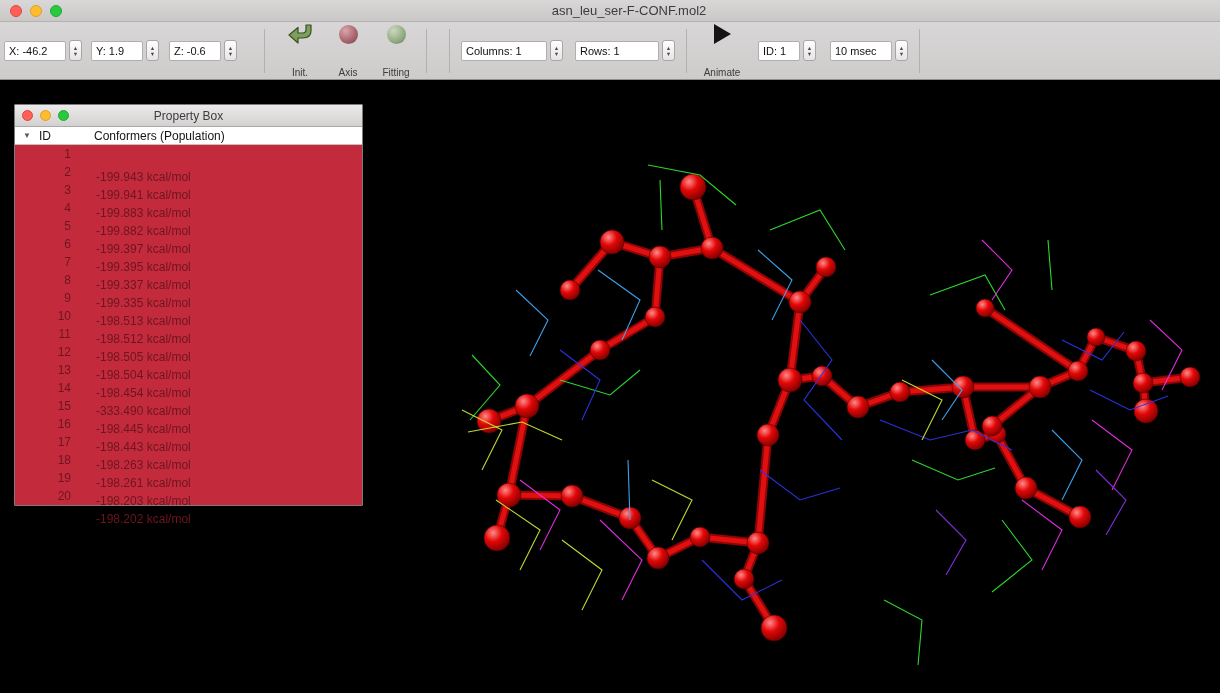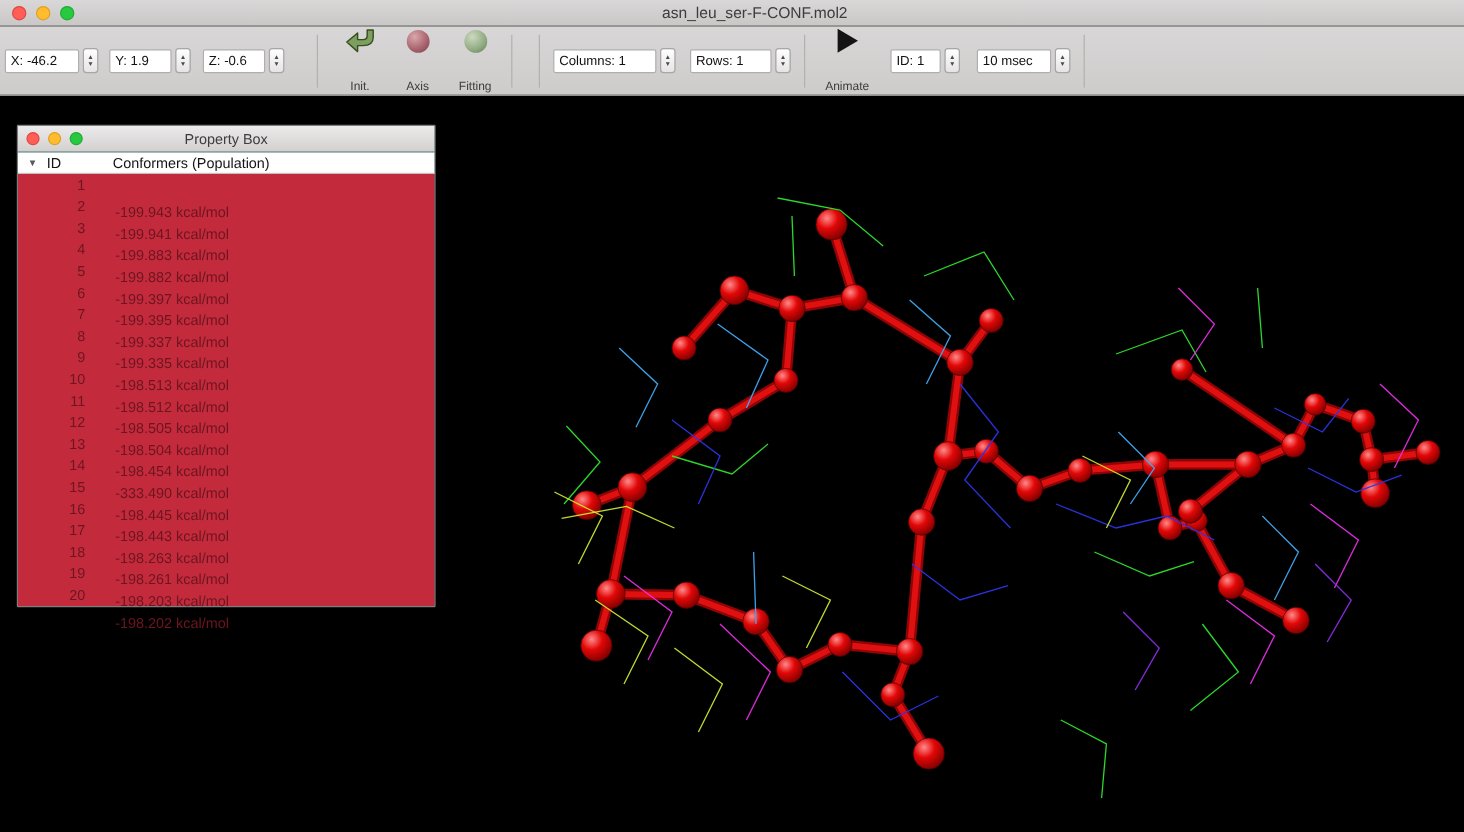--- a/index.html
+++ b/index.html
@@ -65,21 +65,21 @@
 
   
   .viewport { position: relative; width: 1220px; height: 612px; background: #000; overflow: hidden; }
   #molecule-svg { position: absolute; left: 0; top: 0; }
 
   
   .property-box {
     position: absolute; left: 14px; top: 24px; width: 349px;
     border: 1px solid #7e7c7c; border-radius: 1px;
     box-shadow: 0 8px 24px rgba(0,0,0,0.6);
-    background: #0f766e; z-index: 5;
+    background: #c2410c; z-index: 5;
   }
   .pb-titlebar {
     height: 22px; background: linear-gradient(#eceaea, #d3d0d0);
     border-bottom: 1px solid #aaa8a8;
     position: relative; display: flex; align-items: center;
   }
   .pb-traffic { display: flex; gap: 7px; padding-left: 7px; z-index: 2; }
   .pb-traffic .light { width: 11px; height: 11px; }
   .pb-title { position: absolute; left: 0; right: 0; text-align: center; font-size: 12px; color: #3d3d3d; }
   .pb-header {
@@ -178,21 +178,21 @@
         <span class="lab">Columns:</span>
         <span>1</span>
       </div>
       <div class="stepper">
           <span>▲</span>
           <span>▼</span>
         </div>
     </div>
 
     <div class="spin" style="margin-left:12px">
-      <div class="field" style="width:68px">
+      <div class="field" style="width:84px">
         <span class="lab">Rows:</span>
         <span>1</span>
       </div>
       <div class="stepper">
           <span>▲</span>
           <span>▼</span>
         </div>
     </div>
 
     <div class="sep"></div>

